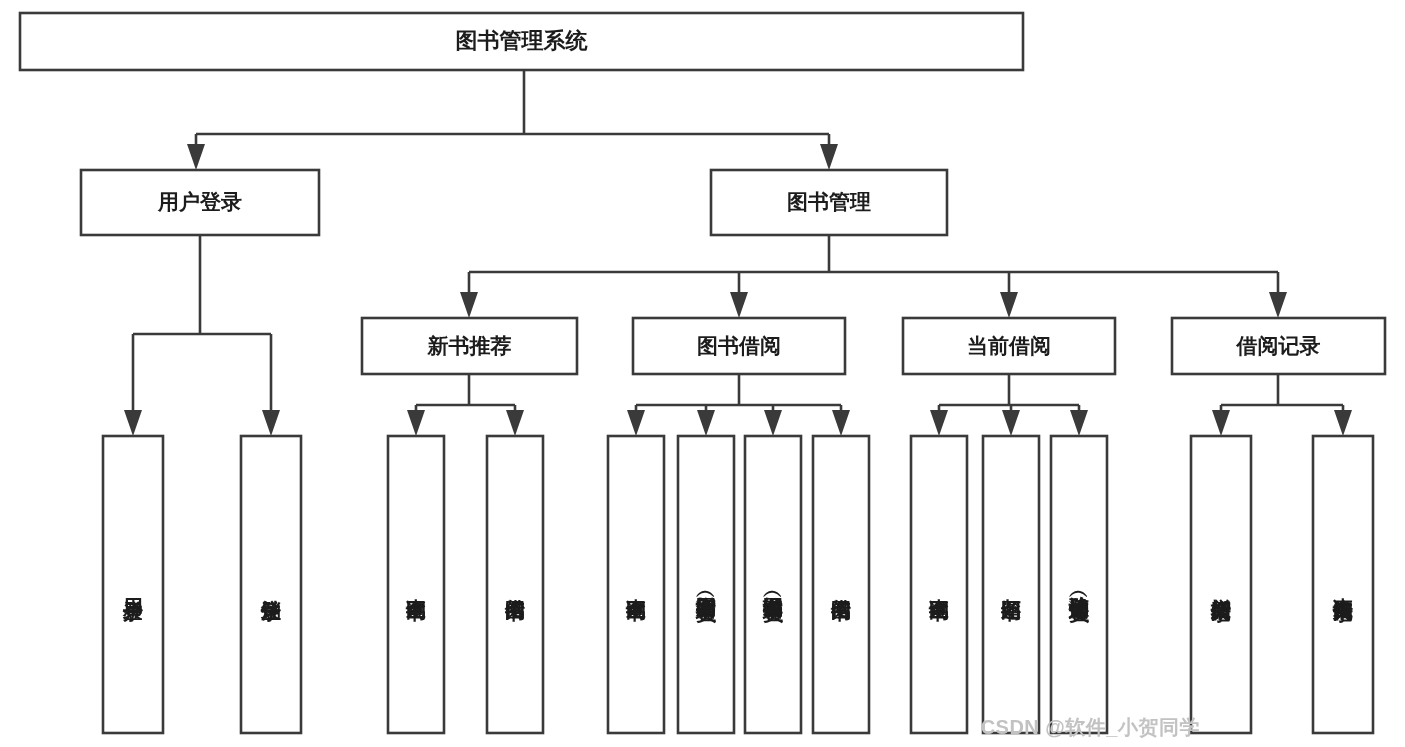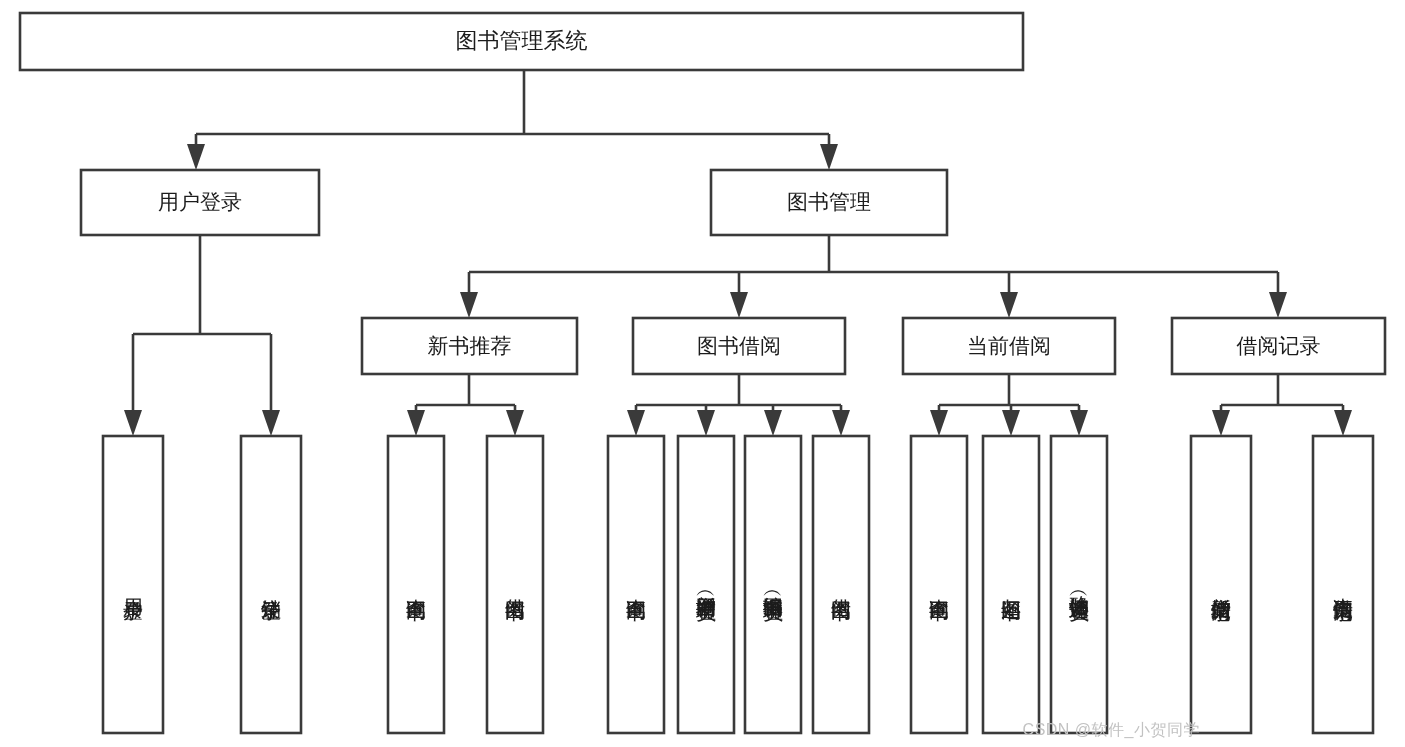--- a/index.html
+++ b/index.html
@@ -1,21 +1,21 @@
 <!DOCTYPE html>
 <html><head>
 <meta charset="utf-8">
 <style>
   html,body{margin:0;padding:0;background:#ffffff;}
   body{
     width:1405px;height:747px;overflow:hidden;
     font-family:"Liberation Sans","DejaVu Sans",sans-serif;
     color:#1a1a1a;
   }
-  #diagram-root{position:relative;width:1212px;height:747px;background:#fff;}
+  #diagram-root{position:relative;width:1212px;height:747px;background:#fff;font-weight:bold;}
   svg#tree{position:absolute;left:0;top:0;width:1405px;height:747px;display:block;}
 
   .node-box{fill:#ffffff;stroke:#3a3a3a;stroke-width:2.6;}
   .connector{stroke:#3a3a3a;stroke-width:2.6;fill:none;stroke-linecap:butt;}
   .arrow-head{fill:#3a3a3a;stroke:none;}
 
   .node-label-h{
     font-family:"Liberation Sans","DejaVu Sans",sans-serif;
     font-size:21px;fill:#1c1c1c;text-anchor:middle;dominant-baseline:middle;
   }
@@ -29,21 +29,21 @@
   }
   .vlabel-text{
     writing-mode:vertical-rl;text-orientation:upright;
     font-family:"Liberation Sans","DejaVu Sans",sans-serif;
     font-size:20px;line-height:1.04;color:#1c1c1c;
     letter-spacing:1px;white-space:nowrap;
   }
   #watermark{
     position:absolute;right:12px;bottom:6px;
     font-family:"Liberation Sans","DejaVu Sans",sans-serif;
-    font-size:16px;color:#c2c2c2;letter-spacing:.5px;white-space:nowrap;
+    font-size:20px;color:#c2c2c2;letter-spacing:.5px;white-space:nowrap;
   }
 </style>
 </head>
 <body>
 
 <div id="diagram-root">
 
   <svg id="tree" viewBox="0 0 1405 747">
     <g id="connectors-layer">
         <line x1="524" y1="70" x2="524" y2="134" class="connector"></line>

